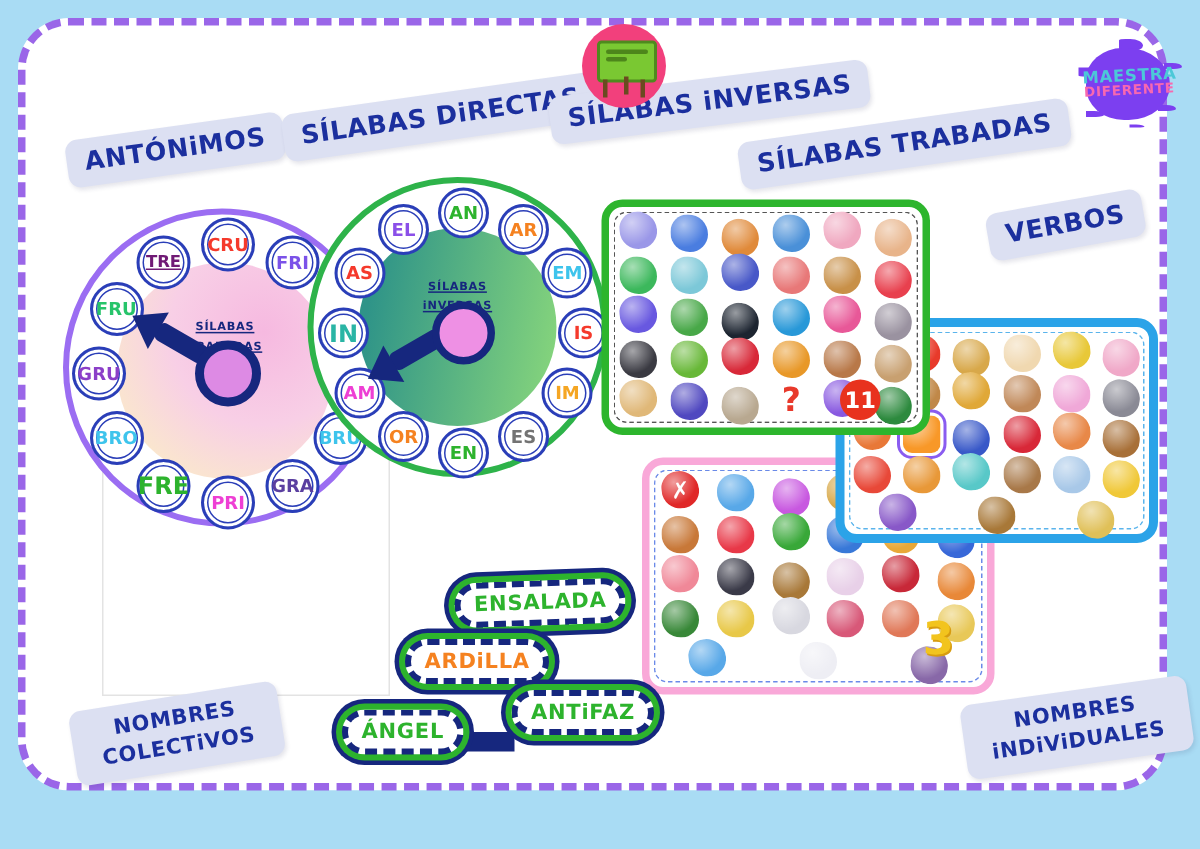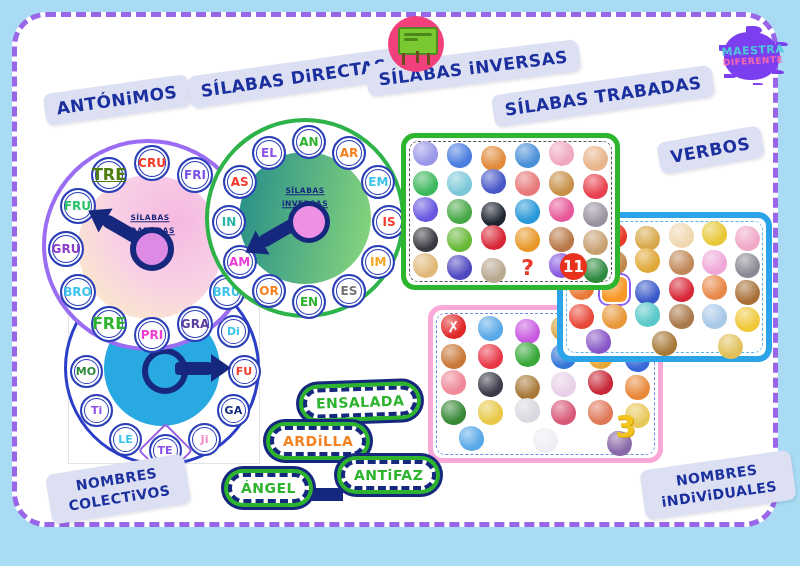--- a/index.html
+++ b/index.html
@@ -134,35 +134,20 @@
     <div class="legs"></div>
   </div>
   <div class="logo-splash">
     <div class="blob"></div>
     <div class="l1">MAESTRA</div>
     <div class="l2">DIFERENTE</div>
   </div>
 
   <div class="wheel-card"></div>
 
-  <div class="wheel" id="wheel-directas">
-    <div class="wheel-inner" id="inner-directas"></div>
-    <div class="arrow" style="transform: rotate(0deg);">
-        <div class="shaft"></div>
-      </div>
-    <div class="knob" id="knob-directas"></div>
-  <div class="syl" style="left: 149.9px; top: 42px; width: 33px; height: 33px; color: rgb(62, 196, 236); font-size: 11px;">Di</div>
-      <div class="syl" style="left: 160.5px; top: 81.5px; width: 33px; height: 33px; color: rgb(245, 57, 43); font-size: 11px;">FU</div>
-      <div class="syl" style="left: 149.9px; top: 121px; width: 33px; height: 33px; color: rgb(22, 39, 126); font-size: 11px;">GA</div>
-      <div class="syl" style="left: 121px; top: 149.9px; width: 33px; height: 33px; color: rgb(244, 140, 200); font-size: 11px;">Ji</div>
-      <div class="syl marked" style="left: 81.5px; top: 160.5px; width: 33px; height: 33px; color: rgb(139, 79, 232); font-size: 11px;">TE</div>
-      <div class="syl" style="left: 42px; top: 149.9px; width: 33px; height: 33px; color: rgb(62, 196, 236); font-size: 11px;">LE</div>
-      <div class="syl" style="left: 13.1px; top: 121px; width: 33px; height: 33px; color: rgb(139, 79, 232); font-size: 11px;">Ti</div>
-      <div class="syl" style="left: 2.5px; top: 81.5px; width: 33px; height: 33px; color: rgb(45, 138, 62); font-size: 11px;">MO</div>
-    </div>
 
   <div class="wheel" id="wheel-trabadas">
     <div class="wheel-inner" id="inner-trabadas">
       <div class="wheel-title">
         <span>SÍLABAS</span><br><span>TRABADAS</span>
       </div>
     </div>
     <div class="arrow" style="transform: rotate(210deg);">
         <div class="shaft"></div>
       </div>
@@ -171,21 +156,21 @@
       <div class="syl" style="left: 131px; top: 13.5px; width: 36px; height: 36px; color: rgb(123, 82, 232); font-size: 12px;">FRI</div>
       <div class="syl" style="left: 162.5px; top: 45px; width: 36px; height: 36px; color: rgb(244, 140, 200); font-size: 12px;">DRA</div>
       <div class="syl" style="left: 174px; top: 88px; width: 36px; height: 36px; color: rgb(160, 74, 216); font-size: 12px;">GLA</div>
       <div class="syl" style="left: 162.5px; top: 131px; width: 36px; height: 36px; color: rgb(62, 196, 236); font-size: 12px;">BRU</div>
       <div class="syl" style="left: 131px; top: 162.5px; width: 36px; height: 36px; color: rgb(90, 63, 160); font-size: 12px;">GRA</div>
       <div class="syl" style="left: 88px; top: 174px; width: 36px; height: 36px; color: rgb(238, 63, 212); font-size: 12px;">PRI</div>
       <div class="syl" style="left: 45px; top: 162.5px; width: 36px; height: 36px; color: rgb(45, 179, 45); font-size: 16px;">FRE</div>
       <div class="syl" style="left: 13.5px; top: 131px; width: 36px; height: 36px; color: rgb(62, 196, 236); font-size: 12px;">BRO</div>
       <div class="syl" style="left: 2px; top: 88px; width: 36px; height: 36px; color: rgb(139, 63, 200); font-size: 12px;">GRU</div>
       <div class="syl" style="left: 13.5px; top: 45px; width: 36px; height: 36px; color: rgb(39, 196, 106); font-size: 12px;">FRU</div>
-      <div class="syl" style="left: 45px; top: 13.5px; width: 36px; height: 36px; color: #4d7c0f; font-size: 16px; text-decoration: underline;">TRE</div>
+      <div class="syl" style="left: 45px; top: 13.5px; width: 36px; height: 36px; color: #701a75; font-size: 11px; text-decoration: underline;">TRE</div>
     </div>
 
   <div class="wheel" id="wheel-inversas">
     <div class="wheel-inner" id="inner-inversas">
       <div class="wheel-title">
         <span>SÍLABAS</span><br><span>iNVERSAS</span>
       </div>
     </div>
     <div class="arrow" style="transform: rotate(150deg);">
         <div class="shaft"></div>
@@ -193,21 +178,21 @@
     <div class="knob" id="knob-inversas"></div>
   <div class="syl" style="left: 83px; top: 3px; width: 34px; height: 34px; color: rgb(45, 179, 45); font-size: 12px;">AN</div>
       <div class="syl" style="left: 123px; top: 13.7px; width: 34px; height: 34px; color: rgb(245, 130, 32); font-size: 12px; text-align: right;">AR</div>
       <div class="syl" style="left: 152.3px; top: 43px; width: 34px; height: 34px; color: rgb(62, 196, 236); font-size: 12px;">EM</div>
       <div class="syl" style="left: 163px; top: 83px; width: 34px; height: 34px; color: rgb(245, 57, 43); font-size: 12px;">IS</div>
       <div class="syl" style="left: 152.3px; top: 123px; width: 34px; height: 34px; color: rgb(245, 166, 35); font-size: 12px;">IM</div>
       <div class="syl" style="left: 123px; top: 152.3px; width: 34px; height: 34px; color: #737373; font-size: 12px;">ES</div>
       <div class="syl" style="left: 83px; top: 163px; width: 34px; height: 34px; color: rgb(45, 179, 45); font-size: 12px;">EN</div>
       <div class="syl" style="left: 43px; top: 152.3px; width: 34px; height: 34px; color: rgb(245, 130, 32); font-size: 12px;">OR</div>
       <div class="syl" style="left: 13.7px; top: 123px; width: 34px; height: 34px; color: rgb(238, 63, 212); font-size: 12px;">AM</div>
-      <div class="syl" style="left: 3px; top: 83px; width: 34px; height: 34px; color: rgb(42, 181, 165); font-size: 12px;">IN</div>
+      <div class="syl" style="left: 3px; top: 83px; width: 34px; height: 34px; color: rgb(42, 181, 165); font-size: 16px;">IN</div>
       <div class="syl" style="left: 13.7px; top: 43px; width: 34px; height: 34px; color: rgb(245, 57, 43); font-size: 12px;">AS</div>
       <div class="syl" style="left: 43px; top: 13.7px; width: 34px; height: 34px; color: rgb(139, 79, 232); font-size: 12px;">EL</div>
     </div>
 
   <div class="gridcard" id="grid-pink">
     <div class="items">
         <span class="gi" style="--c: #e02828; font-size: 15px;">✗</span>
         <span class="gi" style="--c: #58a8e8;"></span>
         <span class="gi" style="--c: #c858e0;"></span>
         <span class="gi" style="--c: #d8a848;"></span>

